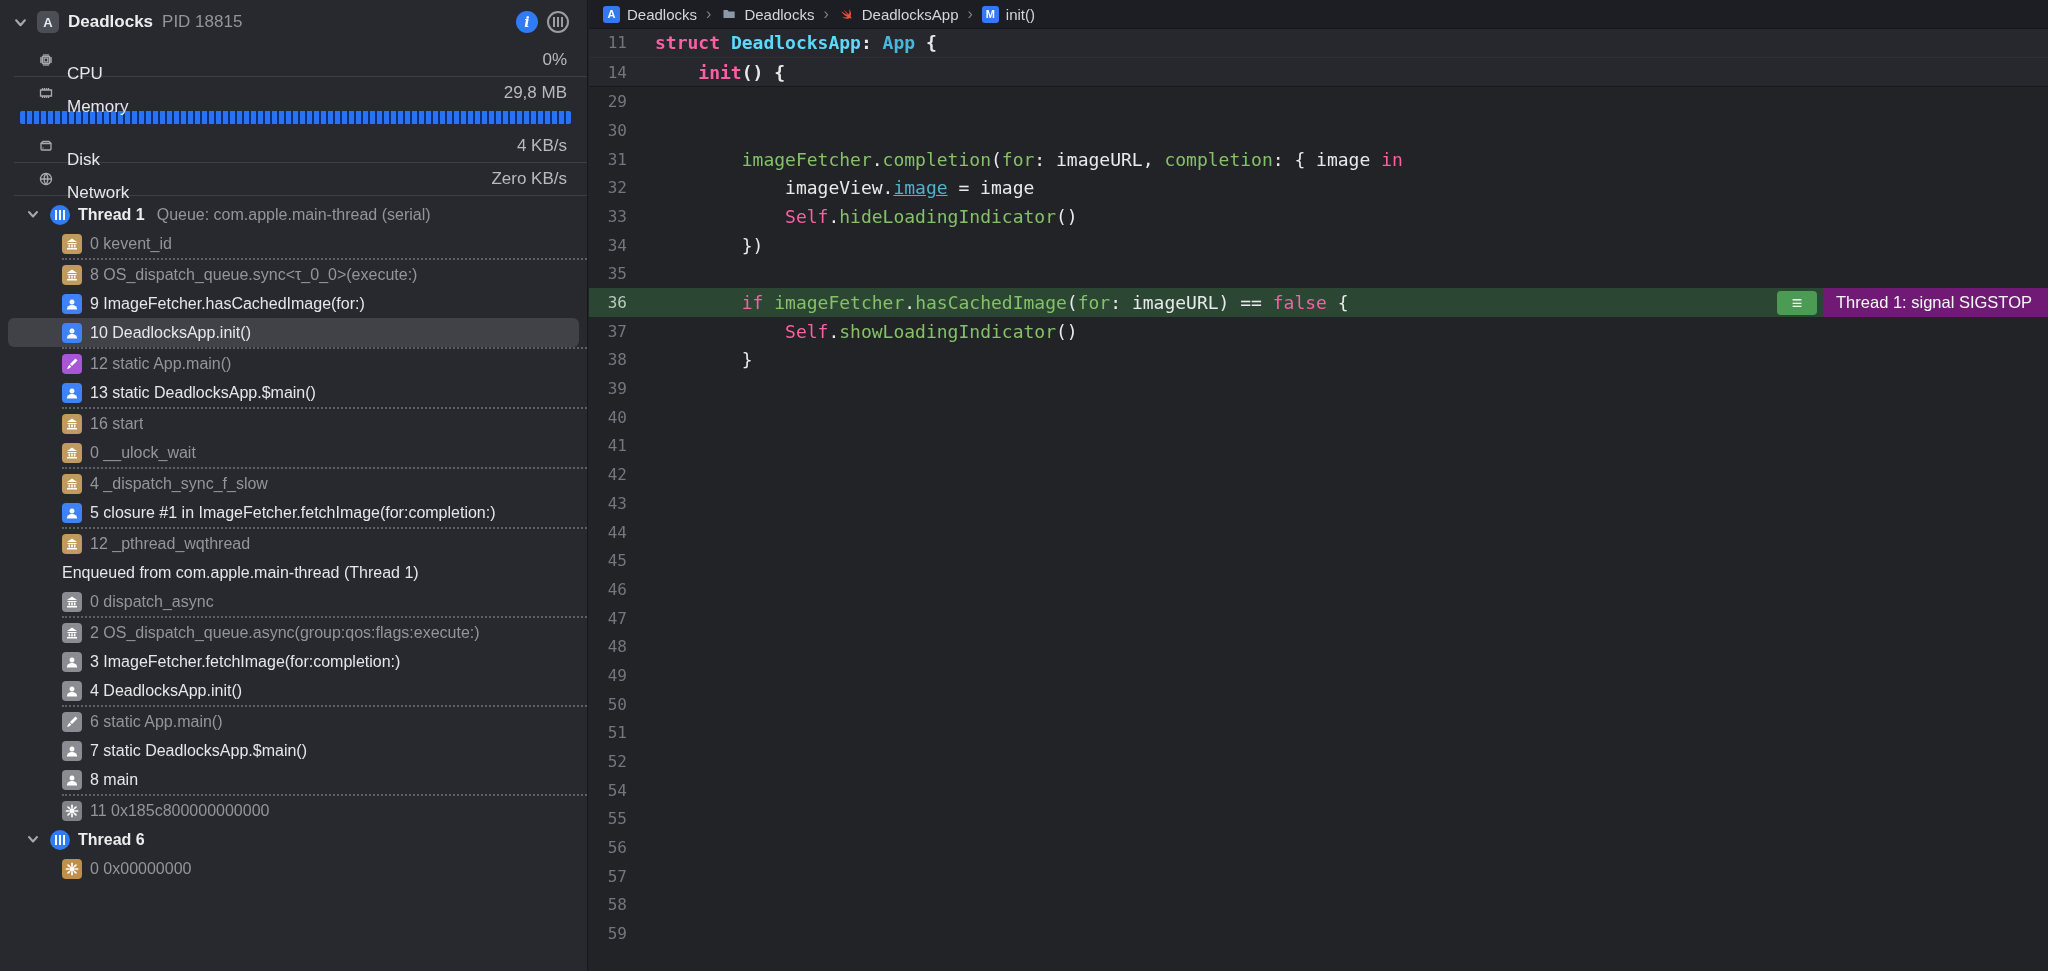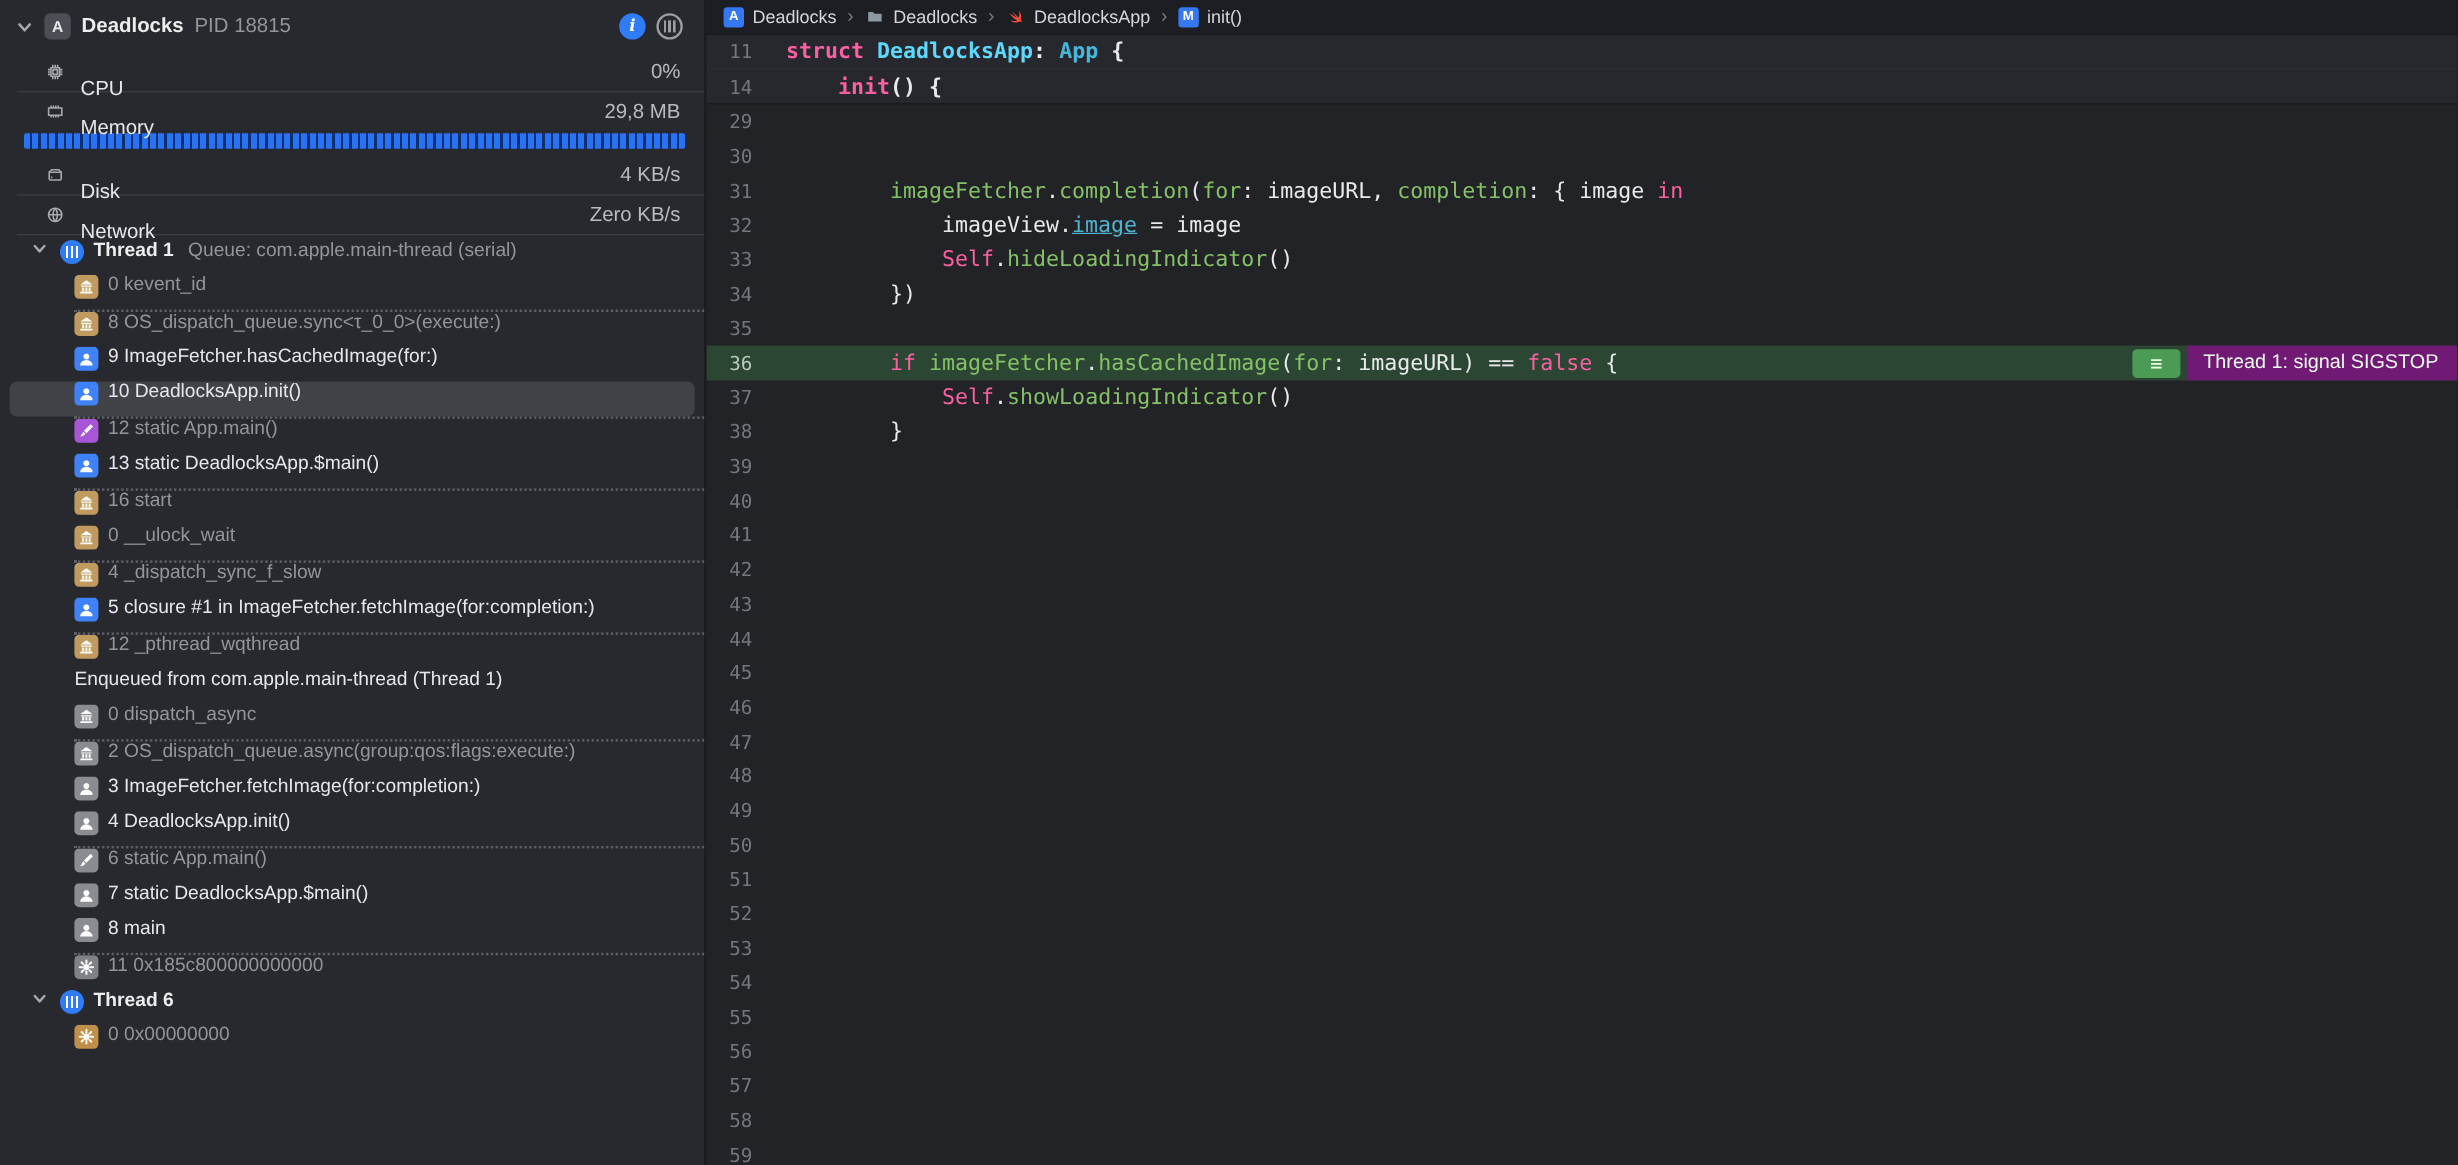--- a/index.html
+++ b/index.html
@@ -36,21 +36,21 @@
   .gauge-label { font-size:17px; color:#e6e7e9;margin-top:27px; }
   .gauge-value { margin-left:auto; font-size:17px; color:#b9babd; }
   .g-ico { width:20px; height:20px; display:flex; align-items:center; justify-content:center; flex:0 0 auto; }
   .divider { height:1px; background:#3e3f45; margin-left:14px; }
   .mem-bar {
     height:13px; margin:2px 16px 6px 20px; border-radius:2px;
     background:repeating-linear-gradient(90deg,#2a72f4 0 5px,#0c2f70 5px 7px);
   }
 
   .thread-list { padding-top:4px; }
-  .t-row { display:flex; align-items:flex-start; height:29px; gap:8px; font-size:16px; white-space:nowrap; overflow:hidden; }
+  .t-row { display:flex; align-items:center; height:29px; gap:8px; font-size:16px; white-space:nowrap; overflow:hidden; }
   .t-row.thread { padding-left:26px; }
   .t-row.frame { padding-left:62px; }
   .t-row.note { padding-left:62px; color:#e6e7e9; }
   .t-row .tname { font-weight:bold; color:#eceded; }
   .t-row .tqueue { color:#94959a; margin-left:4px; }
   .frame-text { color:#e6e7e9; overflow:hidden; text-overflow:clip; }
   .t-row.dim .frame-text { color:#94959a; }
   .t-row.selected { background:#404248; border-radius:6px; margin:0 8px 0 8px; padding-left:54px; }
   .sep-dotted { height:2px; border-top:2px dotted #5d5f64; margin-left:62px; }
   .f-ico { width:20px; height:20px; border-radius:4px; display:flex; align-items:center; justify-content:center; flex:0 0 auto; }
@@ -549,24 +549,20 @@
         </div>
         <div class="code-line">
           <span class="lnum">51</span>
           <pre></pre>
         </div>
         <div class="code-line">
           <span class="lnum">52</span>
           <pre></pre>
         </div>
         <div class="code-line">
-          <span class="lnum">53</span>
-          <pre></pre>
-        </div>
-        <div class="code-line">
           <span class="lnum">54</span>
           <pre></pre>
         </div>
         <div class="code-line">
           <span class="lnum">55</span>
           <pre></pre>
         </div>
         <div class="code-line">
           <span class="lnum">56</span>
           <pre></pre>

